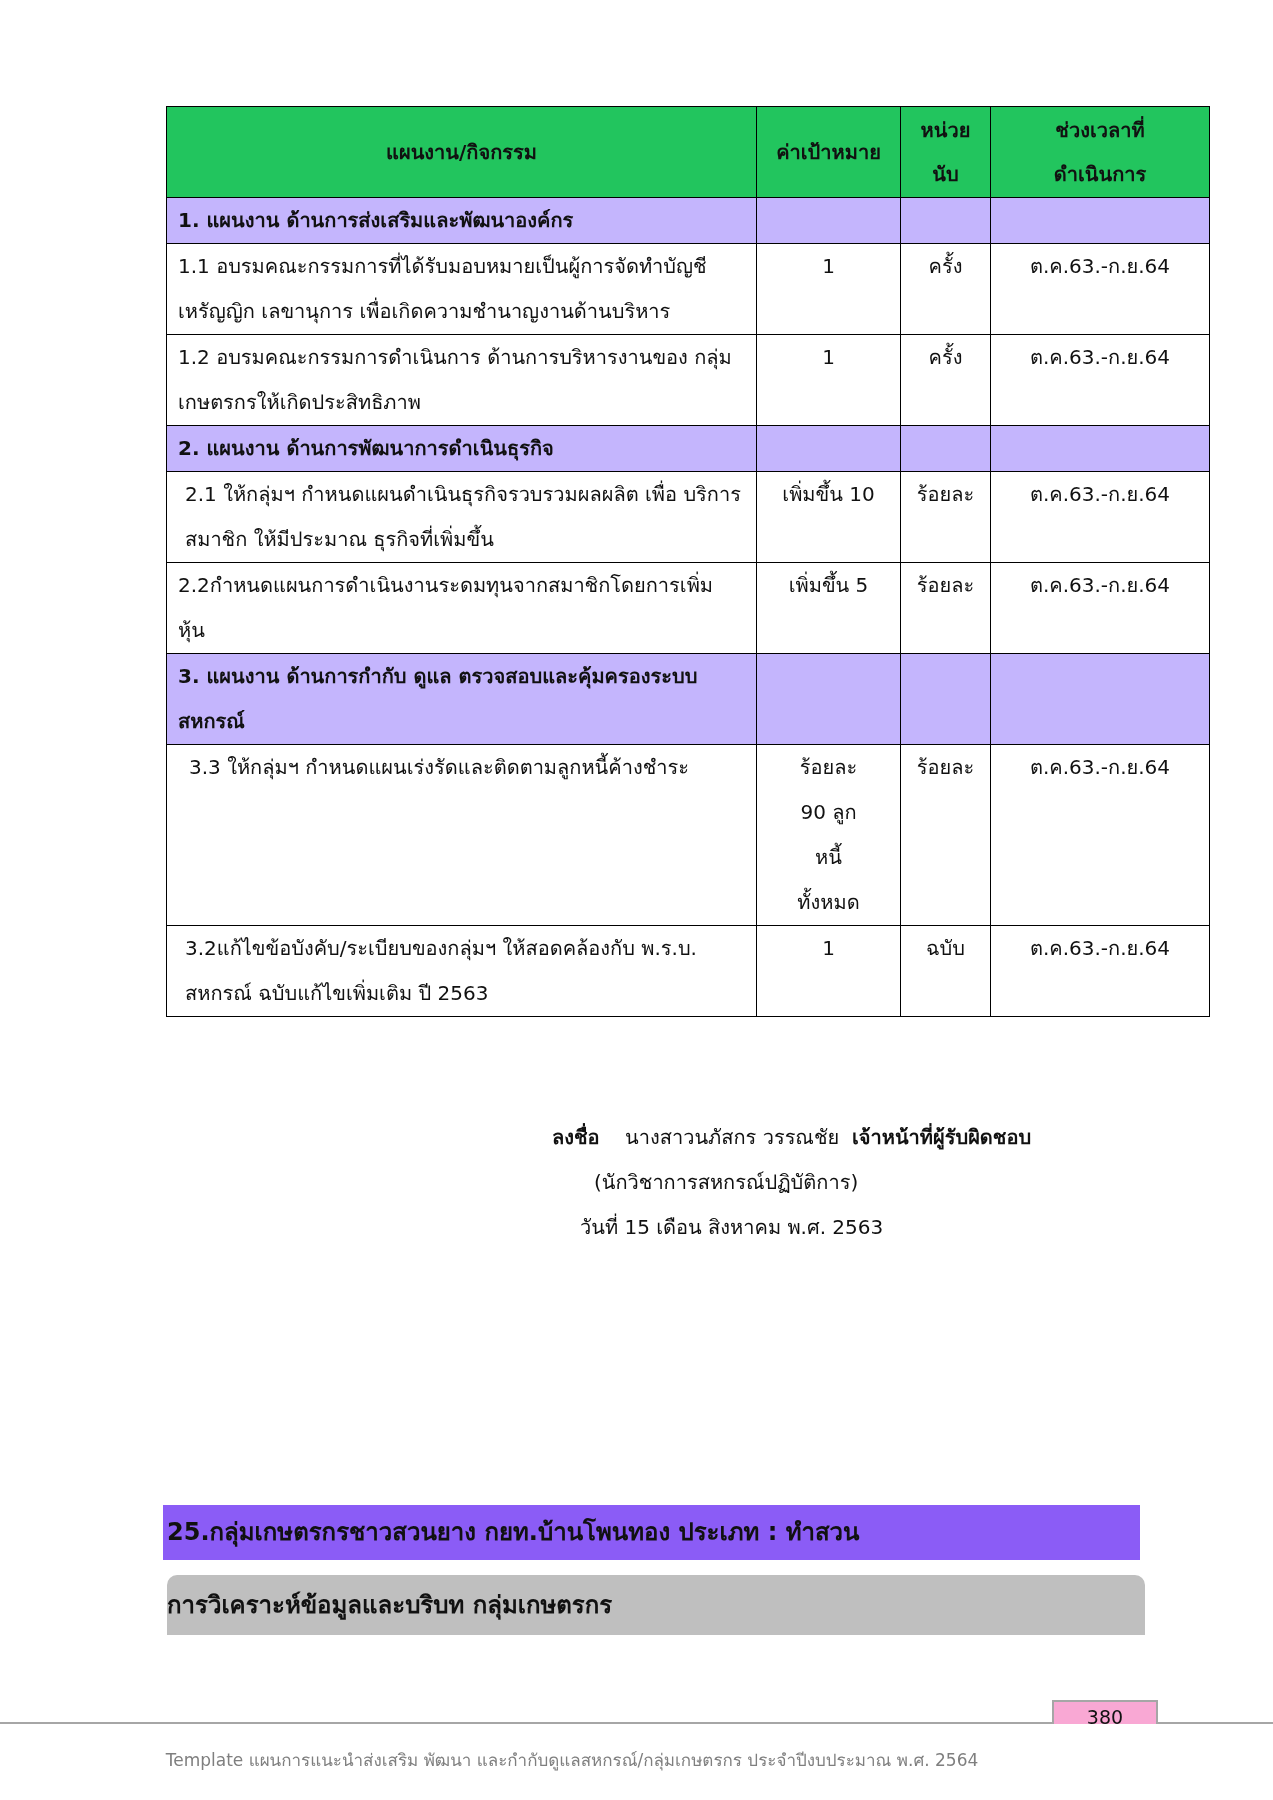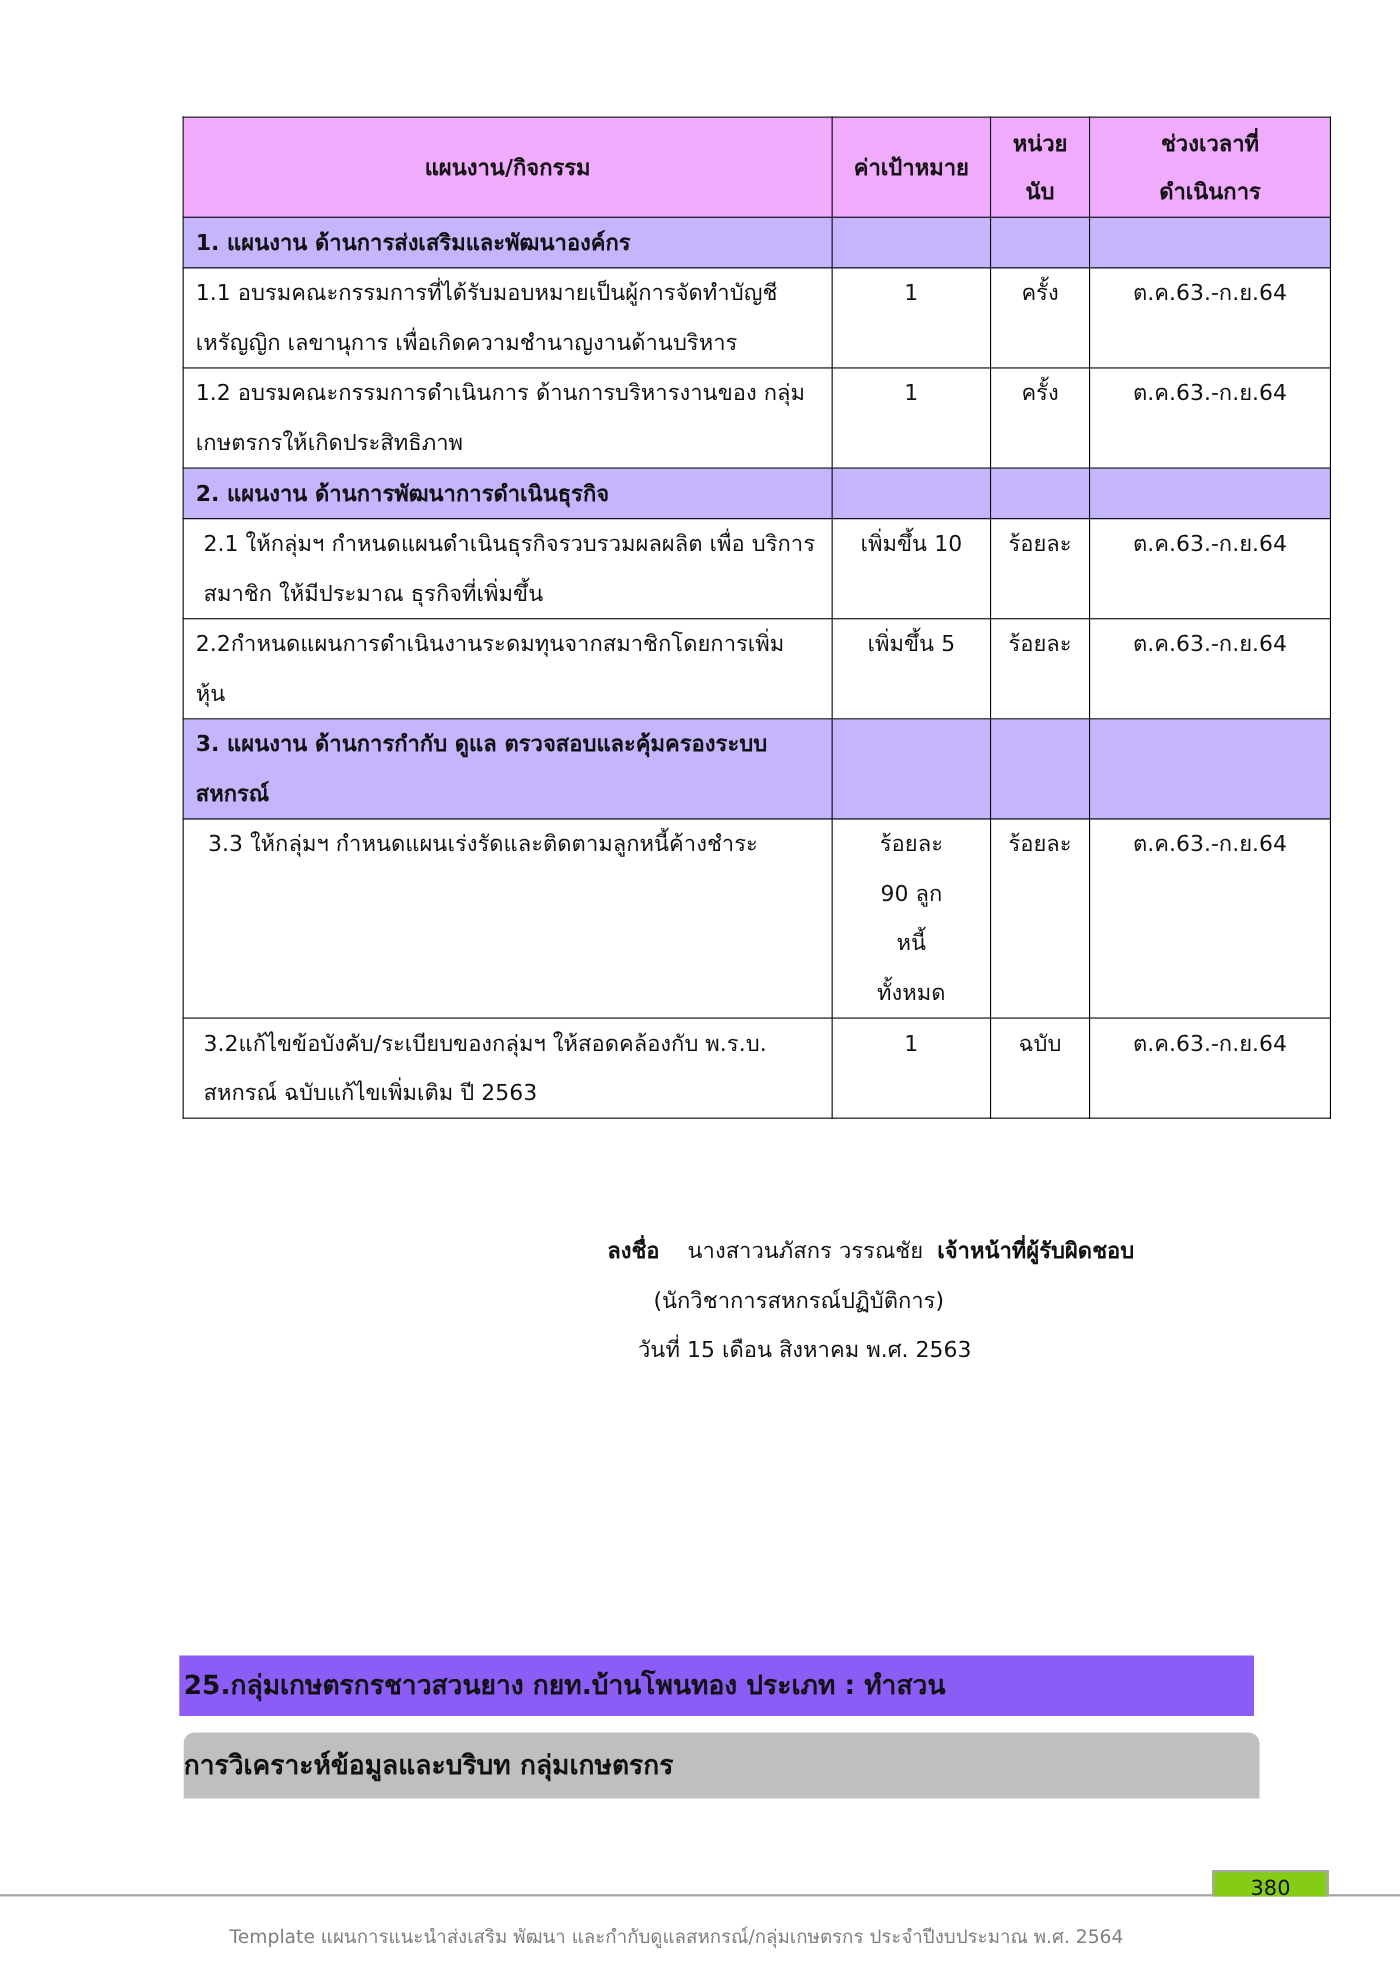--- a/index.html
+++ b/index.html
@@ -8,21 +8,21 @@
     font-family:"DejaVu Sans", sans-serif; color:#111;
   }
   .plan-table {
     position:absolute; left:166px; top:106px; width:1043px;
     border-collapse:collapse; table-layout:fixed; font-size:20px;
   }
   .plan-table td, .plan-table th {
     border:1.5px solid #000; vertical-align:top; padding:0 11px; line-height:45px;
   }
   .plan-table th {
-    background:#f0abfc; font-weight:bold; text-align:center; vertical-align:middle; line-height:44px;
+    background:#22c55e; font-weight:bold; text-align:center; vertical-align:middle; line-height:44px;
   }
   .plan-table tr.section td { background:#c4b5fd; font-weight:bold; }
   .plan-table td.center { text-align:center; }
   .col-activity { width:590px; }
   .col-target { width:144px; }
   .col-unit { width:90px; }
   .col-period { width:219px; }
   .hdr-row { height:91px; }
   .r46 { height:46px; }
   .r91 { height:91px; }
@@ -43,27 +43,27 @@
     background:#8b5cf6; font-size:24px; font-weight:bold; line-height:55px; padding-left:4px; box-sizing:border-box;
   }
   .gray-banner {
     position:absolute; left:167px; top:1575px; width:978px; height:60px;
     background:#bfbfbf; border-radius:10px 10px 0 0; font-size:24px; font-weight:bold; line-height:60px; padding-left:0px; box-sizing:border-box;
   }
   .footer-line {
     position:absolute; left:0; top:1722px; width:1273px; height:0; border-top:2px solid #a6a6a6;
   }
   .page-tab {
-    position:absolute; left:1102px; top:1700px; width:102px; height:22px;
-    border:2px solid #a6a6a6; border-bottom:none; background:#84cc16;
+    position:absolute; left:1052px; top:1700px; width:102px; height:22px;
+    border:2px solid #a6a6a6; border-bottom:none; background:#f9a8d4;
     font-size:19px; text-align:center; line-height:30px; color:#111;
   }
   .footer-text {
     position:absolute; left:0; top:1746px; width:1144px; text-align:center;
-    font-size:17px; color:#7f7f7f;margin-left:43px;
+    font-size:17px; color:#7f7f7f;
   }
 </style>
 </head>
 <body>
 
 <table class="plan-table">
   <colgroup>
     <col class="col-activity">
       <col class="col-target">
       <col class="col-unit">

